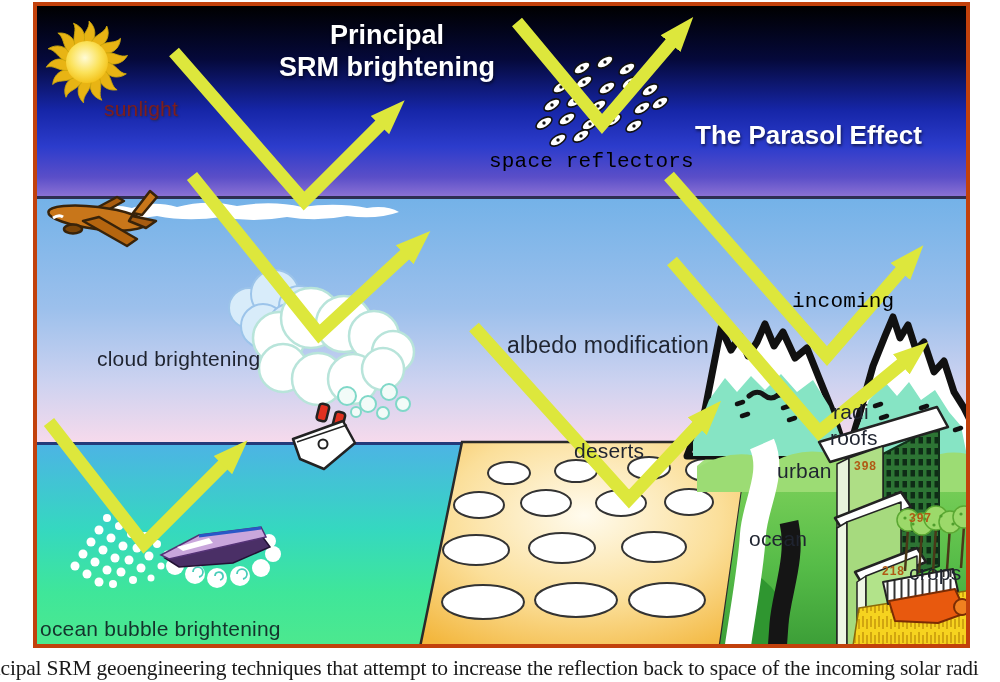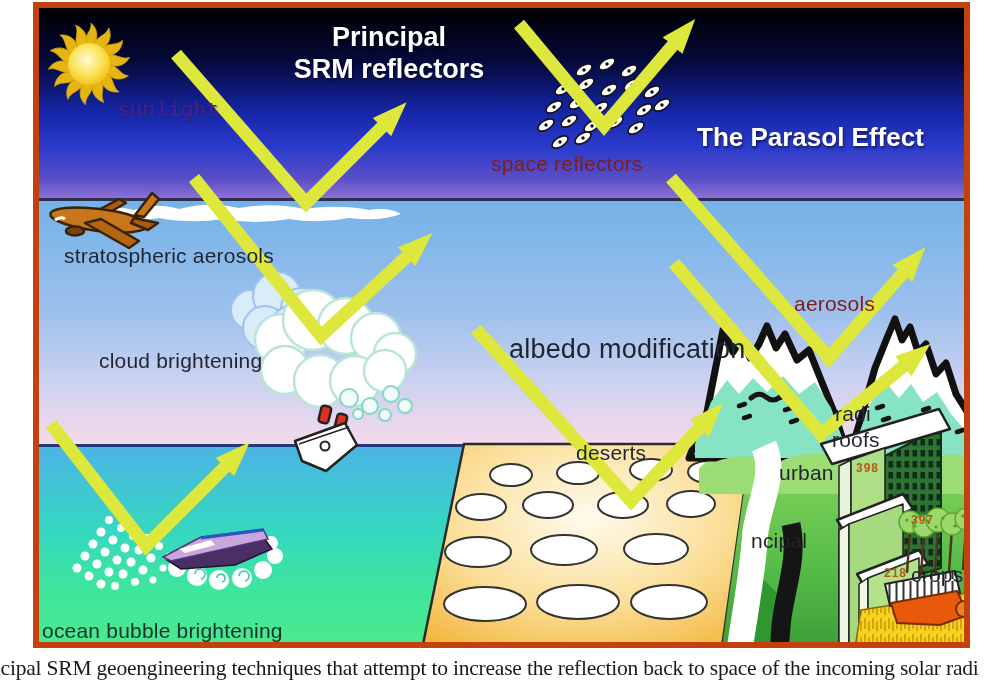--- a/index.html
+++ b/index.html
@@ -1,40 +1,40 @@
 <!DOCTYPE html>
 <html><head>
 <meta charset="utf-8">
 <style>
   html,body{margin:0;padding:0;background:#ffffff;}
   #stage{position:relative;width:1000px;height:682px;background:#ffffff;overflow:hidden;
          font-family:"Liberation Sans",sans-serif;}
-  #figure{position:absolute;left:33px;top:2px;width:937px;height:646px;border:6px solid #c2410c;
+  #figure{position:absolute;left:33px;top:2px;width:937px;height:646px;border:4px solid #c2410c;
           box-sizing:border-box;overflow:hidden;background:#7ab2e6;}
   .band{position:absolute;left:0;width:100%;}
   #space-band{top:0;height:190px;background:linear-gradient(#000000 0%,#05093a 28%,#1626a8 55%,#2c3ccc 74%,#5a4ec8 90%,#8a71d4 100%);border-bottom:3px solid #2e2e52;z-index:1;}
   #sky-band{top:193px;height:243px;background:linear-gradient(#74b2e8 0%,#9cc0ec 45%,#ccd2f0 75%,#f6daec 100%);z-index:1;}
   #ocean{position:absolute;left:0;top:436px;width:470px;height:210px;
          background:linear-gradient(#4cb4e4 0%,#35d8c0 40%,#3fe69a 70%,#4fe98c 100%);
          border-top:3px solid #233a7a;z-index:2;}
   svg{position:absolute;left:0;top:0;overflow:visible;}
   #art{z-index:10;pointer-events:none;}
   #arrows{z-index:25;pointer-events:none;}
   .lbl{position:absolute;z-index:30;font-size:21px;color:#1f2430;white-space:nowrap;letter-spacing:0.2px;}
-  .lbl-navy{color:#7f1d1d;}
+  .lbl-navy{color:#000000;font-family:Liberation Mono, monospace;}
   .title{position:absolute;z-index:30;color:#ffffff;font-weight:bold;white-space:nowrap;
          text-shadow:1px 2px 3px rgba(0,0,0,0.55);}
   #ttl-principal1{left:250px;top:14px;width:200px;text-align:center;font-size:27px;}
   #ttl-principal2{left:220px;top:46px;width:260px;text-align:center;font-size:27px;}
   #ttl-parasol{left:658px;top:114px;font-size:26px;}
-  #lbl-sunlight{left:78px;top:91px;color:#4c1d95;text-shadow:1px 1px 2px rgba(40,40,0,0.5);font-family:Liberation Mono, monospace;}
+  #lbl-sunlight{left:67px;top:91px;color:#7f1d1d;text-shadow:1px 1px 2px rgba(40,40,0,0.5);}
   #lbl-space-reflectors{left:452px;top:144px;}
   #lbl-strat{left:25px;top:236px;}
   #lbl-cloud{left:60px;top:341px;}
-  #lbl-albedo{left:470px;top:326px;font-size:27px;}
+  #lbl-albedo{left:470px;top:326px;font-size:23px;}
   #lbl-glaciers{left:755px;top:284px;}
   #lbl-deserts{left:537px;top:433px;}
   #lbl-cool{left:796px;top:394px;}
   #lbl-roofs{left:793px;top:420px;}
   #lbl-urban{left:740px;top:453px;}
   #lbl-roads{left:712px;top:521px;}
   #lbl-crops{left:872px;top:555px;}
   #lbl-ocean{left:3px;top:571px;color:#14332c;margin-top:40px;}
   .bnum{position:absolute;z-index:30;font-size:12px;font-weight:bold;color:#b05a14;letter-spacing:1px;}
   #bnum-1{left:817px;top:453px;}
@@ -367,34 +367,33 @@
         <path d="M155,170 L282,328 L375,242" marker-end="url(#ah)"></path>
         <path d="M480,16 L565,118 L640,30" marker-end="url(#ah)"></path>
         <path d="M437,321 L592,493 L667,413" marker-end="url(#ah)"></path>
         <path d="M12,416 L107,538 L193,452" marker-end="url(#ah)"></path>
         <path d="M632,170 L790,350 L870,258" marker-end="url(#ah)"></path>
         <path d="M635,255 L782,426 L872,352" marker-end="url(#ah)"></path>
       </g>
     </svg>
 
     <div class="title" id="ttl-principal1">Principal</div>
-    <div class="title" id="ttl-principal2">SRM reflectors</div>
+    <div class="title" id="ttl-principal2">SRM brightening</div>
     <div class="title" id="ttl-parasol">The Parasol Effect</div>
 
     <div class="lbl" id="lbl-sunlight">sunlight</div>
     <div class="lbl lbl-navy" id="lbl-space-reflectors">space reflectors</div>
-    <div class="lbl" id="lbl-strat">stratospheric aerosols</div>
     <div class="lbl" id="lbl-cloud">cloud brightening</div>
     <div class="lbl" id="lbl-albedo">albedo modification</div>
-    <div class="lbl lbl-navy" id="lbl-glaciers">aerosols</div>
+    <div class="lbl lbl-navy" id="lbl-glaciers">incoming</div>
     <div class="lbl" id="lbl-deserts">deserts</div>
     <div class="lbl" id="lbl-cool">radi</div>
     <div class="lbl" id="lbl-roofs">roofs</div>
     <div class="lbl" id="lbl-urban">urban</div>
-    <div class="lbl" id="lbl-roads">ncipal</div>
+    <div class="lbl" id="lbl-roads">ocean</div>
     <div class="lbl" id="lbl-crops">crops</div>
     <div class="lbl" id="lbl-ocean">ocean bubble brightening</div>
 
     <div class="bnum" id="bnum-1">398</div>
     <div class="bnum" id="bnum-2">397</div>
     <div class="bnum" id="bnum-3">218</div>
   </div>
 
   <div id="caption">ncipal SRM geoengineering techniques that attempt to increase the reflection back to space of the incoming solar radi</div>
 </div>

